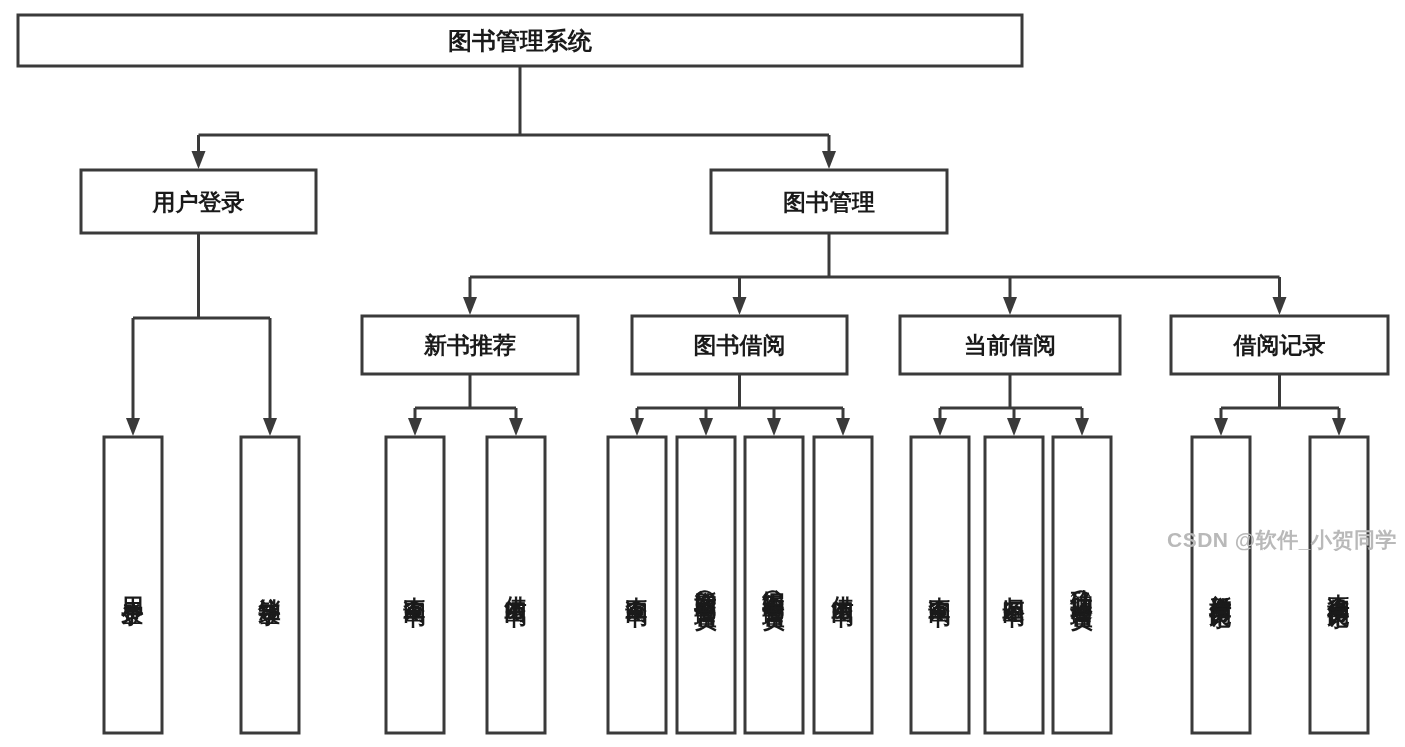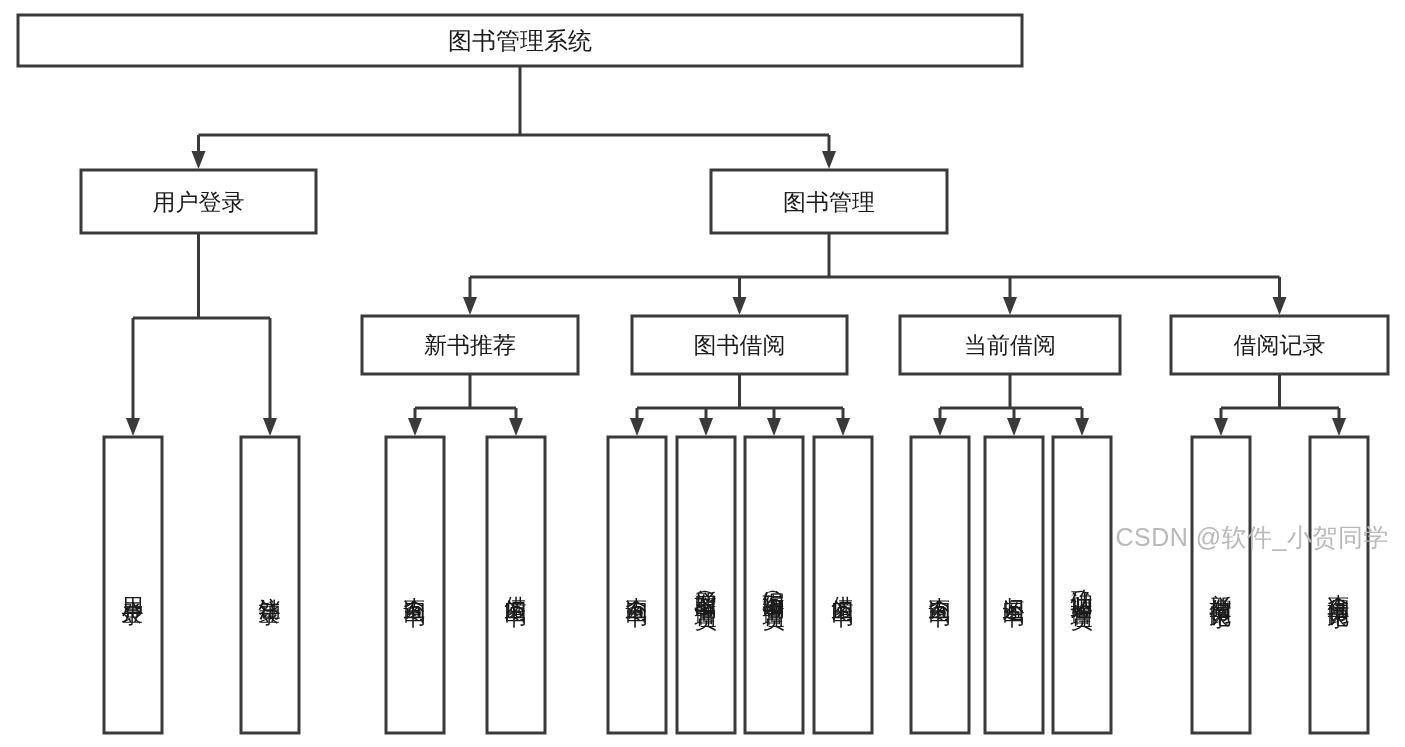--- a/index.html
+++ b/index.html
@@ -10,20 +10,21 @@
   body {
     width: 1405px;
     height: 747px;
     font-family: "Liberation Sans", "DejaVu Sans", sans-serif;
     overflow: hidden;
   }
   #diagram-root {
     position: relative;
     width: 1405px;
     height: 560px;
+    font-weight: bold;
   }
   svg.flow {
     position: absolute;
     top: 0;
     left: 0;
     width: 1405px;
     height: 747px;
   }
   .node-box {
     fill: #ffffff;
@@ -54,24 +55,24 @@
     writing-mode: vertical-rl;
     text-orientation: upright;
     glyph-orientation-vertical: 0;
     letter-spacing: 3px;
   }
   .label-root {
     font-size: 24px;
   }
   .watermark {
     position: absolute;
-    right: 16px;
+    right: 8px;
     bottom: 6px;
     font-family: "Liberation Sans", "DejaVu Sans", sans-serif;
-    font-size: 25px;
+    font-size: 21px;
     color: #b9b9b9;
     white-space: nowrap;
     letter-spacing: 0.5px;
   }
 </style>
 </head>
 <body>
 
 <div id="diagram-root">
   <svg class="flow" viewBox="0 0 1405 747" xmlns="http://www.w3.org/2000/svg">

